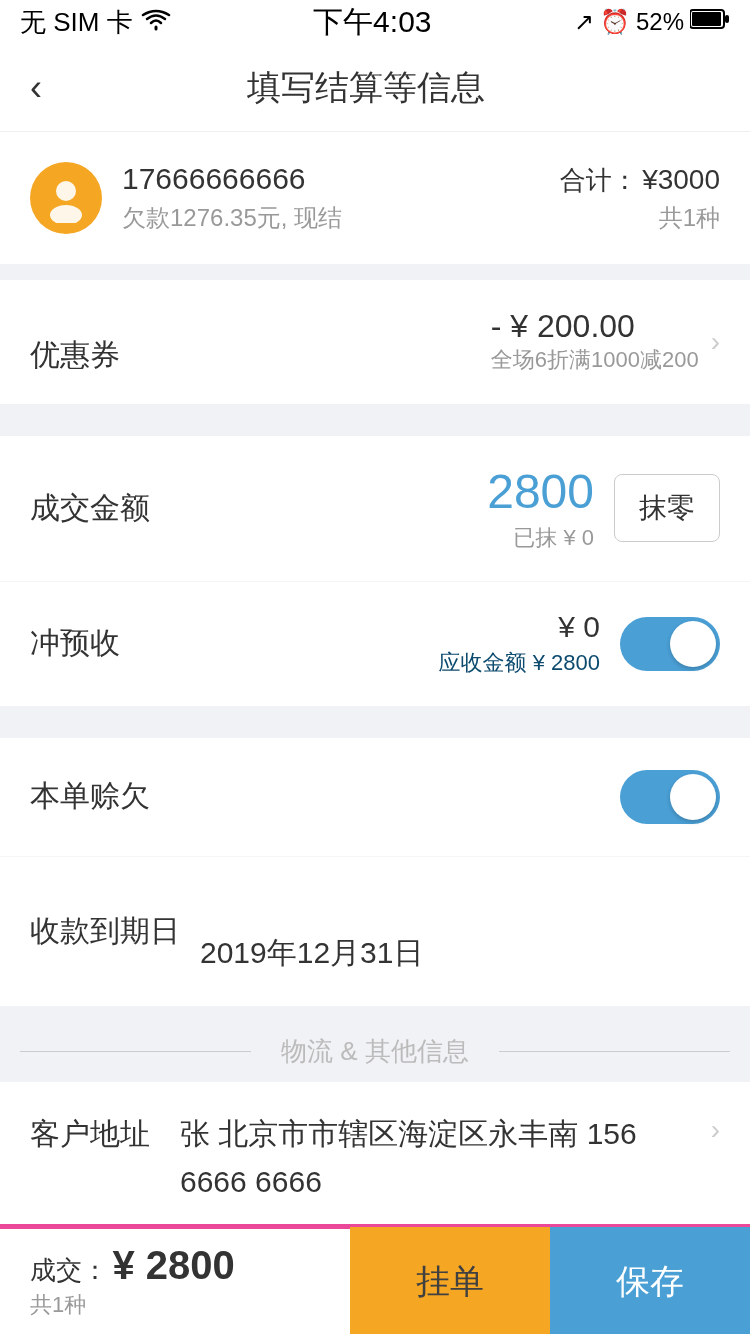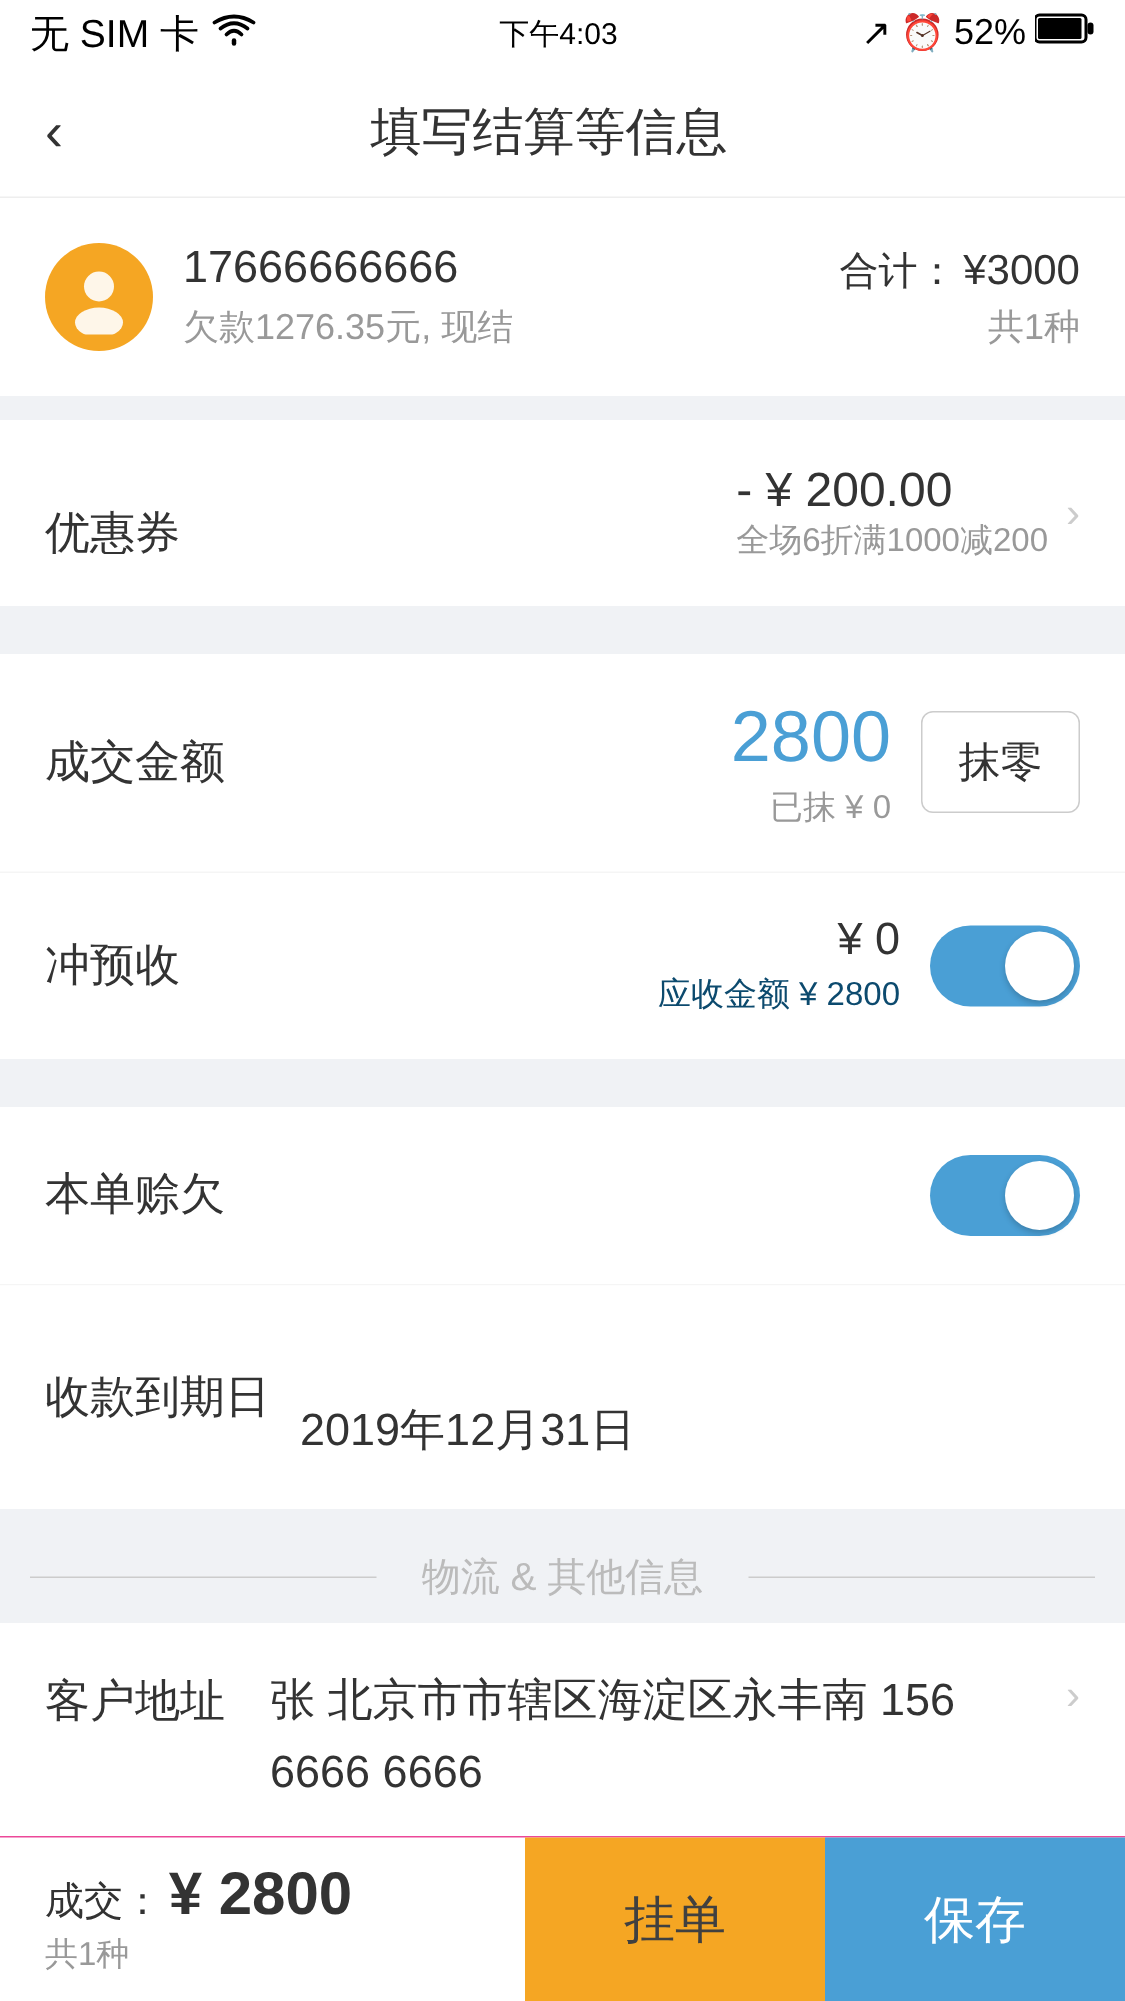--- a/index.html
+++ b/index.html
@@ -25,21 +25,21 @@
       font-size: 28px;
     }
     .status-left {
       display: flex;
       align-items: center;
       gap: 8px;
       font-size: 26px;
       color: #000;
     }
     .status-center {
-      font-size: 20px;
+      font-size: 30px;
       font-weight: 500;
       color: #000;
     }
     .status-right {
       display: flex;
       align-items: center;
       gap: 6px;
       font-size: 24px;
       color: #000;
     }
@@ -368,21 +368,21 @@
     
     .bottom-bar {
       position: fixed;
       bottom: 0;
       left: 0;
       width: 750px;
       height: 110px;
       background: #fff;
       display: flex;
       align-items: center;
-      border-top: 1px solid #ec4899;
+      border-top: 5px solid #ec4899;
     }
     .bottom-summary {
       flex: 1;
       padding: 0 30px;
     }
     .bottom-label {
       font-size: 26px;
       color: #333;
     }
     .bottom-amount {

